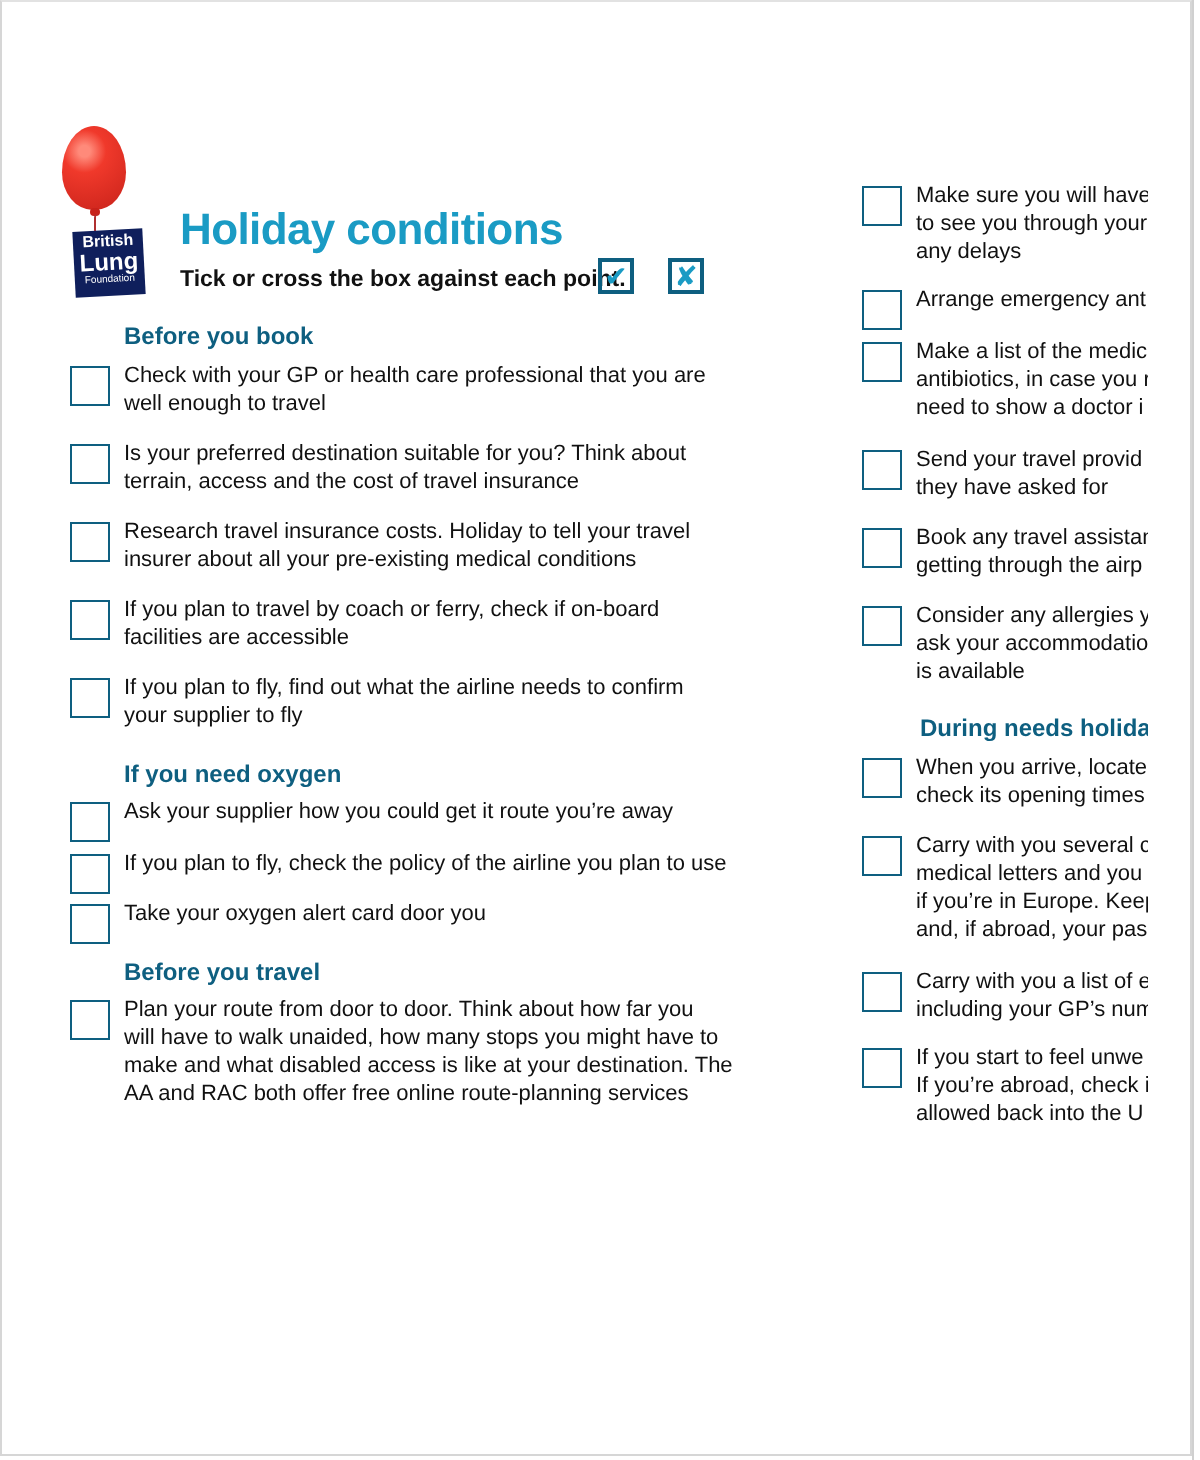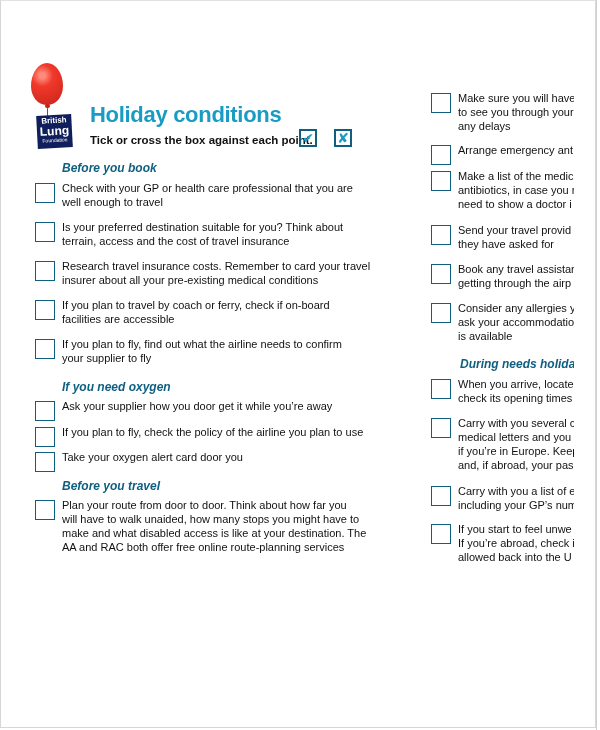--- a/index.html
+++ b/index.html
@@ -14,21 +14,21 @@
   .balloon-string { position:absolute; left:47px; top:107px; width:3px; height:10px; border-left:1px solid #b03030; border-radius:2px; }
   .logo { position:absolute; left:37px; top:115px; width:35px; height:33px; background:#0f1f5c; transform:rotate(-3deg);
           color:#fff; text-align:center; line-height:1; }
   .logo .l1 { font-size:8px; font-weight:bold; display:block; margin-top:2px; }
   .logo .l2 { font-size:12px; font-weight:bold; display:block; }
   .logo .l3 { font-size:5px; display:block; margin-top:1px; }
   .title { position:absolute; left:90px; top:102px; font-size:22px; font-weight:bold; color:#1a9bc4; letter-spacing:-0.3px; white-space:nowrap; }
   .instruction { position:absolute; left:90px; top:134px; font-size:11.5px; font-weight:bold; color:#111; white-space:nowrap; }
   .legend-box { position:absolute; top:129px; width:18px; height:18px; border:2px solid #0e5f80; box-sizing:border-box;
                 display:flex; align-items:center; justify-content:center; font-size:14px; font-weight:bold; color:#1a9bc4; }
-  .heading { position:absolute; font-size:12px; font-weight:bold; color:#0e5f80; white-space:nowrap;font-style:italic; }
+  .heading { position:absolute; font-size:12px; font-weight:bold; color:#0e5f80; white-space:nowrap; }
   .item { position:absolute; }
   .cb { position:absolute; left:0; top:2px; width:20px; height:20px; border:1.5px solid #0e5f80; box-sizing:border-box; background:#fff; cursor:pointer; }
   .txt { position:absolute; left:27px; top:0; font-size:11px; line-height:14px; white-space:pre-line; }
   .left .txt { width:310px; }
   .rightcol { position:absolute; left:0; top:0; width:574px; height:666px; overflow:hidden; }
   .rightcol .txt { width:300px; }
 </style>
 </head>
 <body>
 
@@ -61,38 +61,38 @@
     <div class="txt">Check with your GP or health care professional that you are
 well enough to travel</div>
   </div>
   <div class="item" style="left:35px; top:220px;">
     <div class="cb"></div>
     <div class="txt">Is your preferred destination suitable for you?  Think about
 terrain, access and the cost of travel insurance</div>
   </div>
   <div class="item" style="left:35px; top:259px;">
     <div class="cb"></div>
-    <div class="txt">Research travel insurance costs.  Remember to card your travel
+    <div class="txt">Research travel insurance costs.  Holiday to tell your travel
 insurer about all your pre-existing medical conditions</div>
   </div>
   <div class="item" style="left:35px; top:298px;">
     <div class="cb"></div>
     <div class="txt">If you plan to travel by coach or ferry, check if on-board
 facilities are accessible</div>
   </div>
   <div class="item" style="left:35px; top:337px;">
     <div class="cb"></div>
     <div class="txt">If you plan to fly, find out what the airline needs to confirm
 your supplier to fly</div>
   </div>
 
   <div class="heading" style="left:62px; top:380px;">If you need oxygen</div>
   <div class="item" style="left:35px; top:399px;">
     <div class="cb"></div>
-    <div class="txt">Ask your supplier how you door get it while you’re away</div>
+    <div class="txt">Ask your supplier how you could get it route you’re away</div>
   </div>
   <div class="item" style="left:35px; top:425px;">
     <div class="cb"></div>
     <div class="txt">If you plan to fly, check the policy of the airline you plan to use</div>
   </div>
   <div class="item" style="left:35px; top:450px;">
     <div class="cb"></div>
     <div class="txt">Take your oxygen alert card door you</div>
   </div>
 

